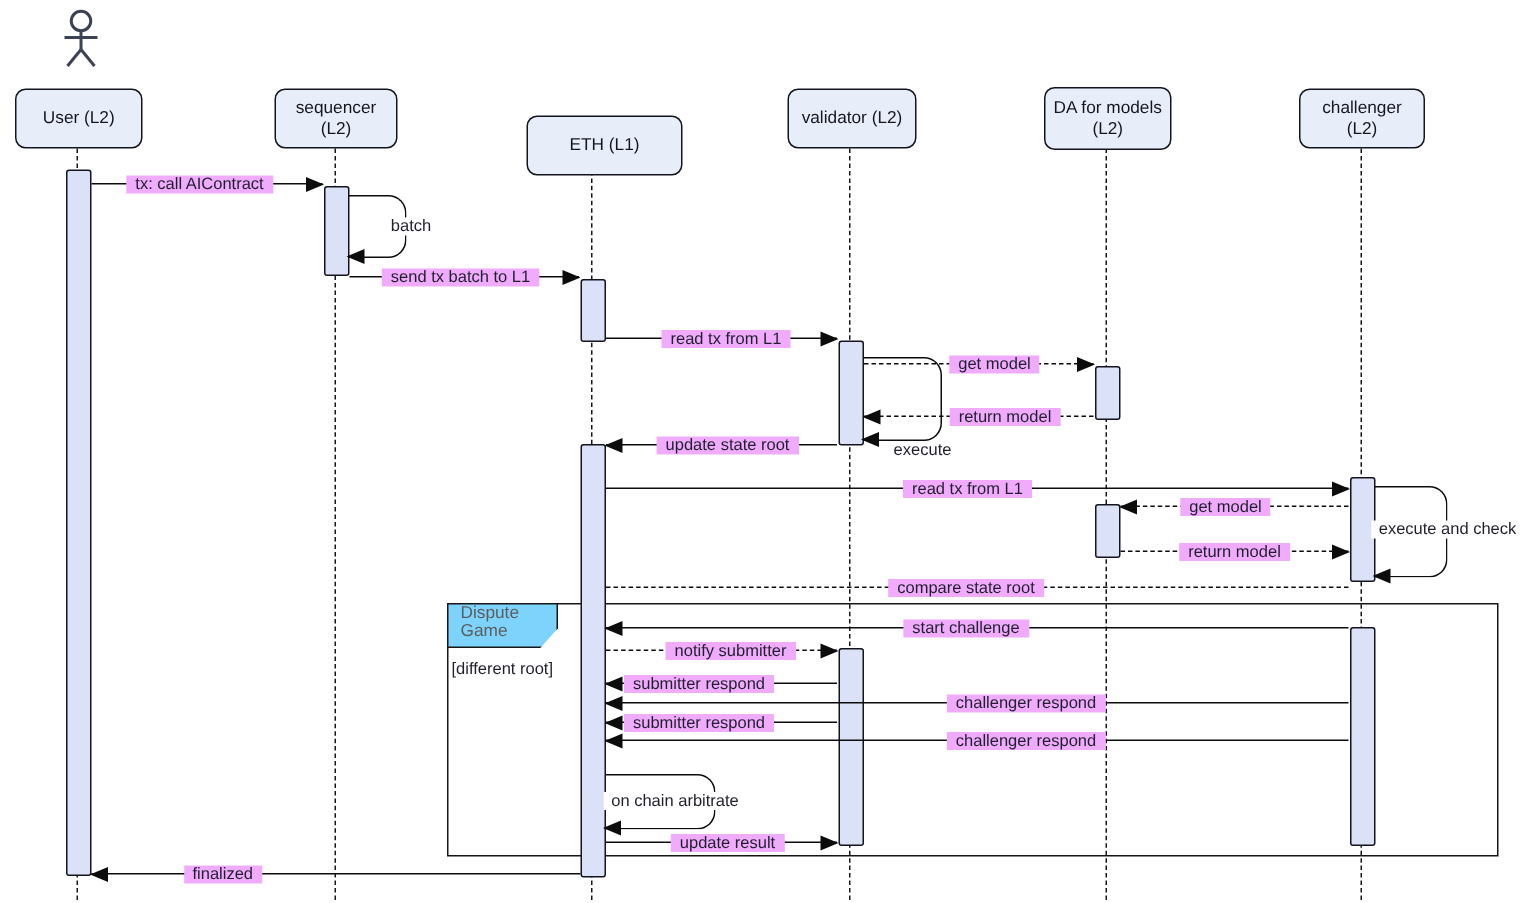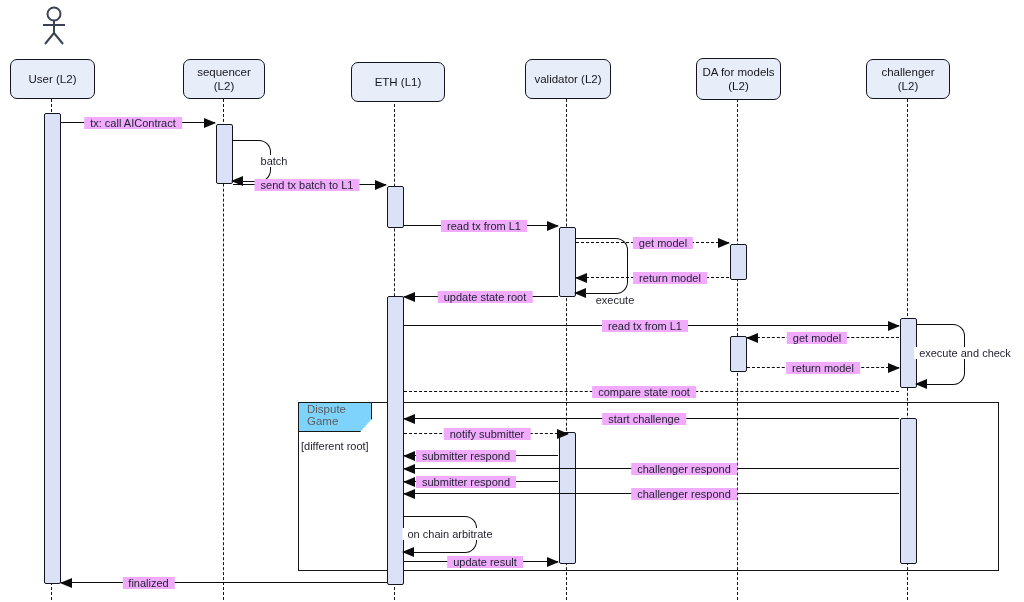--- a/index.html
+++ b/index.html
@@ -72,21 +72,21 @@
     <span>Dispute Game</span>
   </div>
   <div class="frame-guard" style="left:301px;top:440px;">[different root]</div>
 
   <div class="box" style="left:10px;top:59px;width:85px;">
       <span>User (L2)</span>
     </div>
   <div class="box" style="left:183px;top:59px;width:82px;">
       <span>sequencer (L2)</span>
     </div>
-  <div class="box" style="left:351px;top:62px;width:94px;">
+  <div class="box" style="left:351px;top:77px;width:104px;">
       <span>ETH (L1)</span>
     </div>
   <div class="box" style="left:525px;top:59px;width:86px;">
       <span>validator (L2)</span>
     </div>
   <div class="box" style="left:696px;top:58px;width:85px;height:42px;">
       <span>DA for models (L2)</span>
     </div>
   <div class="box" style="left:866px;top:59px;width:84px;">
       <span>challenger (L2)</span>
@@ -102,21 +102,21 @@
   <div class="bar" style="left:899.5px;top:318px;height:70px;"></div>
   <div class="bar" style="left:899.5px;top:418px;height:146px;"></div>
   <div class="bar" style="left:558.5px;top:432px;height:132px;"></div>
 
   <div class="msg" style="left:61px;top:114px;width:154px;">
     <div class="msg-line"></div>
       <div class="arr-r"></div>
     <span class="msg-label" style="left:72px;">tx: call AIContract</span>
   </div>
 
-  <div class="loop" style="left:232px;top:140px;width:39px;height:42px;">
+  <div class="loop" style="left:232px;top:130px;width:39px;height:42px;">
     <div class="loop-shape"></div>
       <div class="loop-arrow"></div>
     <span class="loop-label" style="left:42px;top:21px;">batch</span>
   </div>
 
   <div class="msg" style="left:233px;top:176px;width:153px;">
     <div class="msg-line"></div>
       <div class="arr-r"></div>
     <span class="msg-label" style="left:74px;">send tx batch to L1</span>
   </div>
@@ -179,21 +179,21 @@
     <div class="msg-line dashed"></div>
     <span class="msg-label" style="left:240px;">compare state root</span>
   </div>
 
   <div class="msg" style="left:404px;top:410px;width:495px;">
     <div class="msg-line"></div>
       <div class="arr-l"></div>
     <span class="msg-label" style="left:240px;">start challenge</span>
   </div>
 
-  <div class="msg" style="left:404px;top:425px;width:154px;padding-left:10px;">
+  <div class="msg" style="left:404px;top:425px;width:154px;">
     <div class="msg-line dashed"></div>
       <div class="arr-r"></div>
     <span class="msg-label" style="left:83px;">notify submitter</span>
   </div>
 
   <div class="msg" style="left:404px;top:447px;width:154px;">
     <div class="msg-line"></div>
       <div class="arr-l"></div>
     <span class="msg-label" style="left:62px;">submitter respond</span>
   </div>

